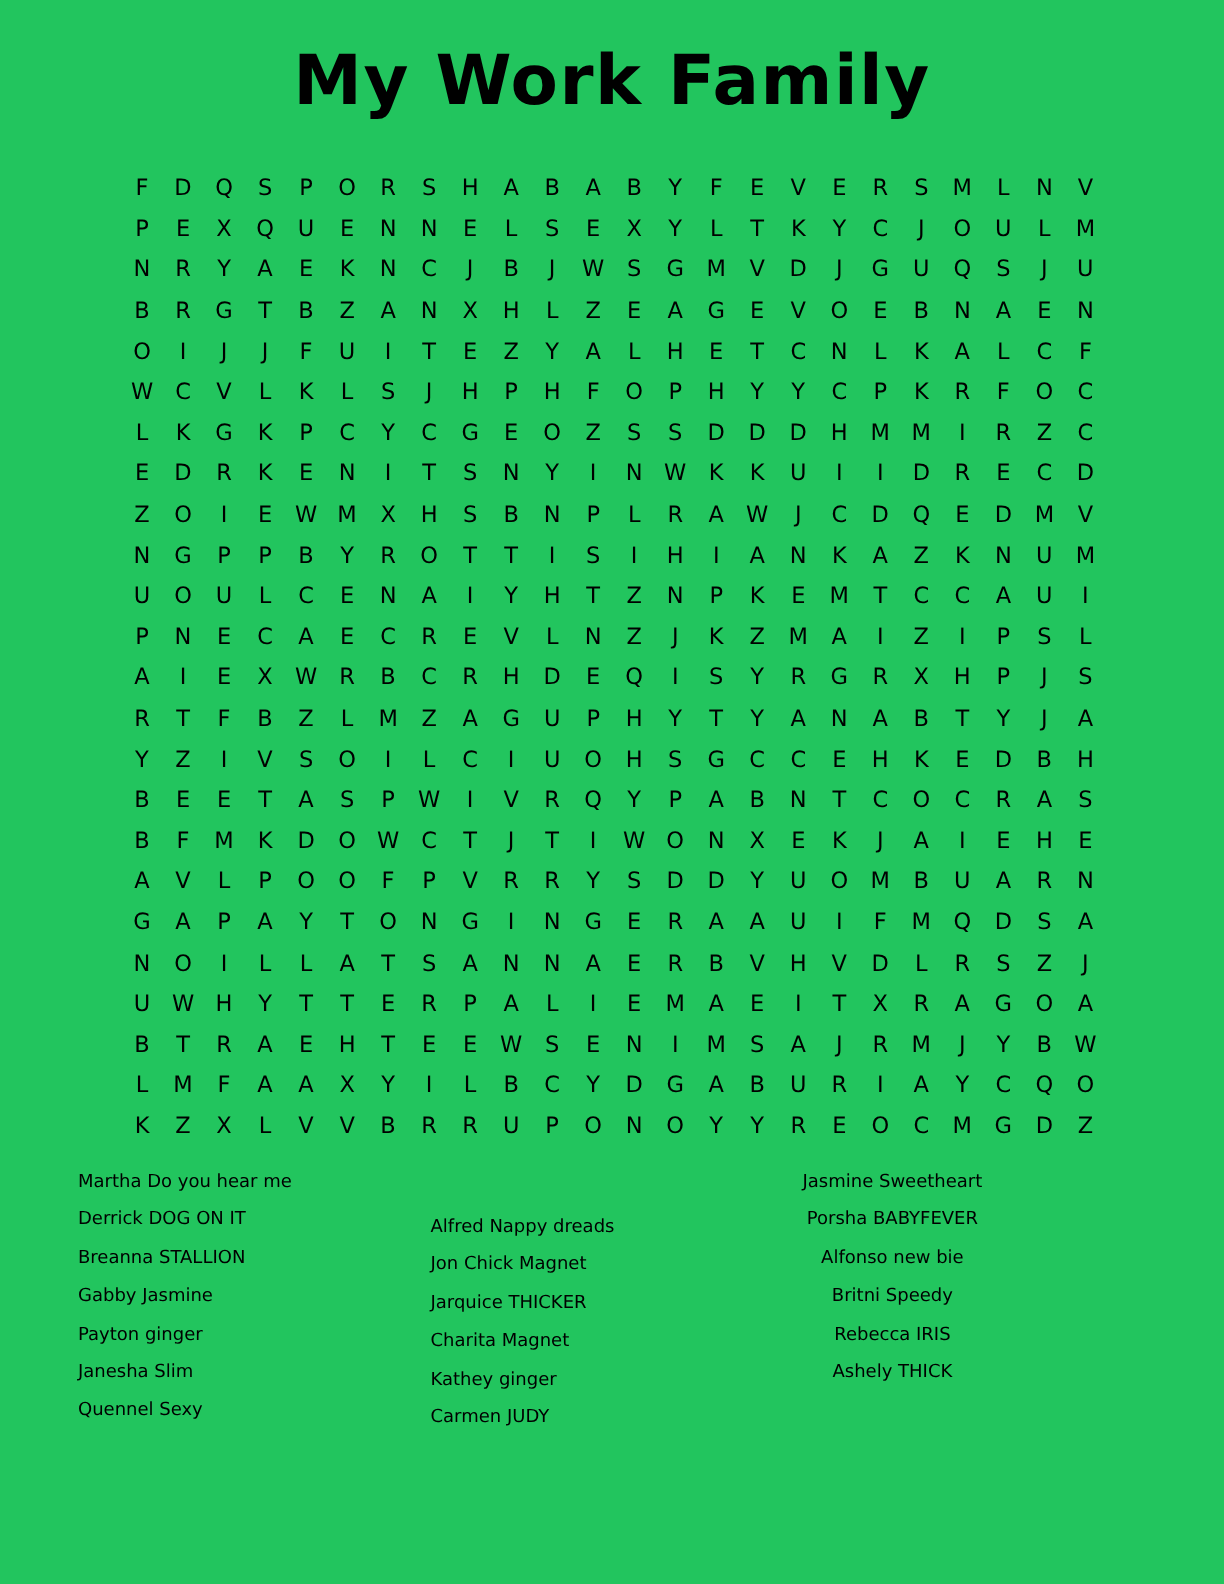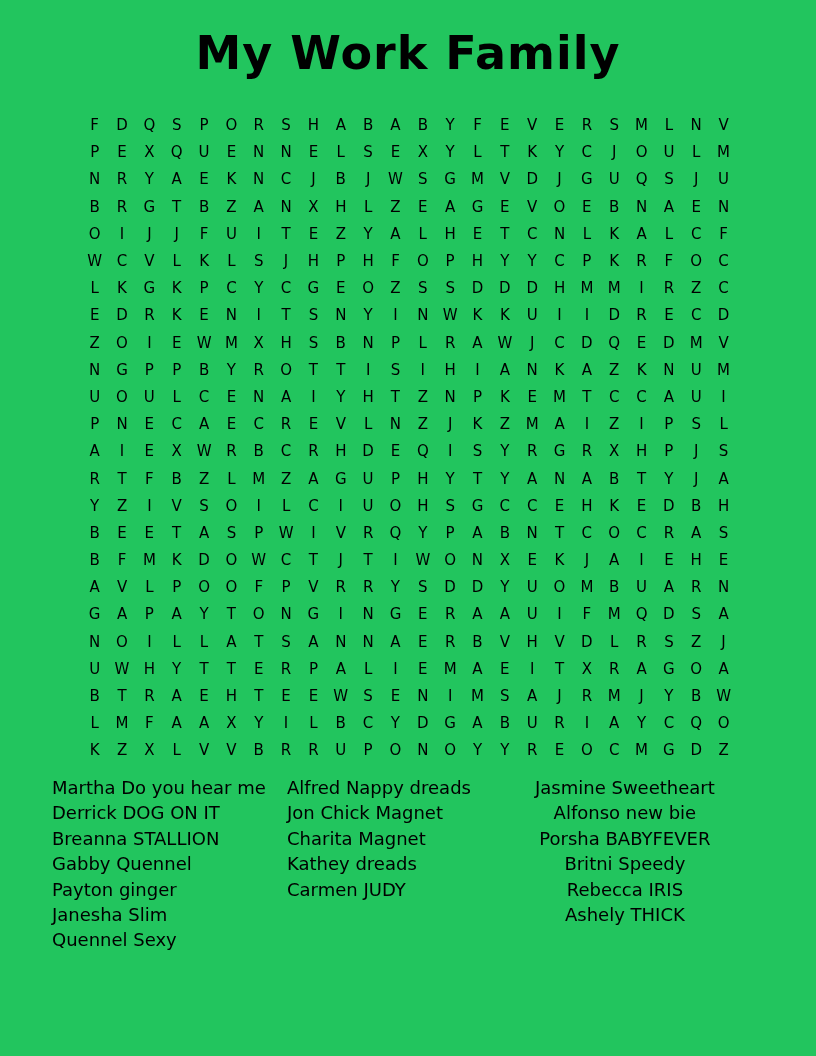--- a/index.html
+++ b/index.html
@@ -47,24 +47,24 @@
     position: absolute;
     top: 775px;
     left: 0;
     width: 100%;
   }
   .word-col {
     position: absolute;
     top: 0;
   }
   .word-col-0 { left: 52px; }
-  .word-col-1 { left: 287px; }
+  .word-col-1 { left: 287px; margin-top: 30px; }
   .word-col-2 { left: 535px; text-align: center; }
   .word-item {
-    font-size: 18px;
+    font-size: 12px;
     line-height: 25.4px;
     white-space: nowrap;
   }
 </style>
 </head>
 <body>
 
 <div class="page">
   <h1 class="puzzle-title">My Work Family</h1>
 
@@ -645,34 +645,35 @@
       <span class="grid-letter">G</span>
       <span class="grid-letter">D</span>
       <span class="grid-letter">Z</span>
     </div>
 
   <div class="word-list" id="word-list">
       <div class="word-col word-col-0">
         <div class="word-item">Martha Do you hear me</div>
         <div class="word-item">Derrick DOG ON IT</div>
         <div class="word-item">Breanna STALLION</div>
-        <div class="word-item">Gabby Quennel</div>
+        <div class="word-item">Gabby Jasmine</div>
         <div class="word-item">Payton ginger</div>
         <div class="word-item">Janesha Slim</div>
         <div class="word-item">Quennel Sexy</div>
       </div>
       <div class="word-col word-col-1">
         <div class="word-item">Alfred Nappy dreads</div>
         <div class="word-item">Jon Chick Magnet</div>
+        <div class="word-item">Jarquice THICKER</div>
         <div class="word-item">Charita Magnet</div>
-        <div class="word-item">Kathey dreads</div>
+        <div class="word-item">Kathey ginger</div>
         <div class="word-item">Carmen JUDY</div>
       </div>
       <div class="word-col word-col-2">
         <div class="word-item">Jasmine Sweetheart</div>
+        <div class="word-item">Porsha BABYFEVER</div>
         <div class="word-item">Alfonso new bie</div>
-        <div class="word-item">Porsha BABYFEVER</div>
         <div class="word-item">Britni Speedy</div>
         <div class="word-item">Rebecca IRIS</div>
         <div class="word-item">Ashely THICK</div>
       </div>
     </div>
 </div>
 
 </body></html>

